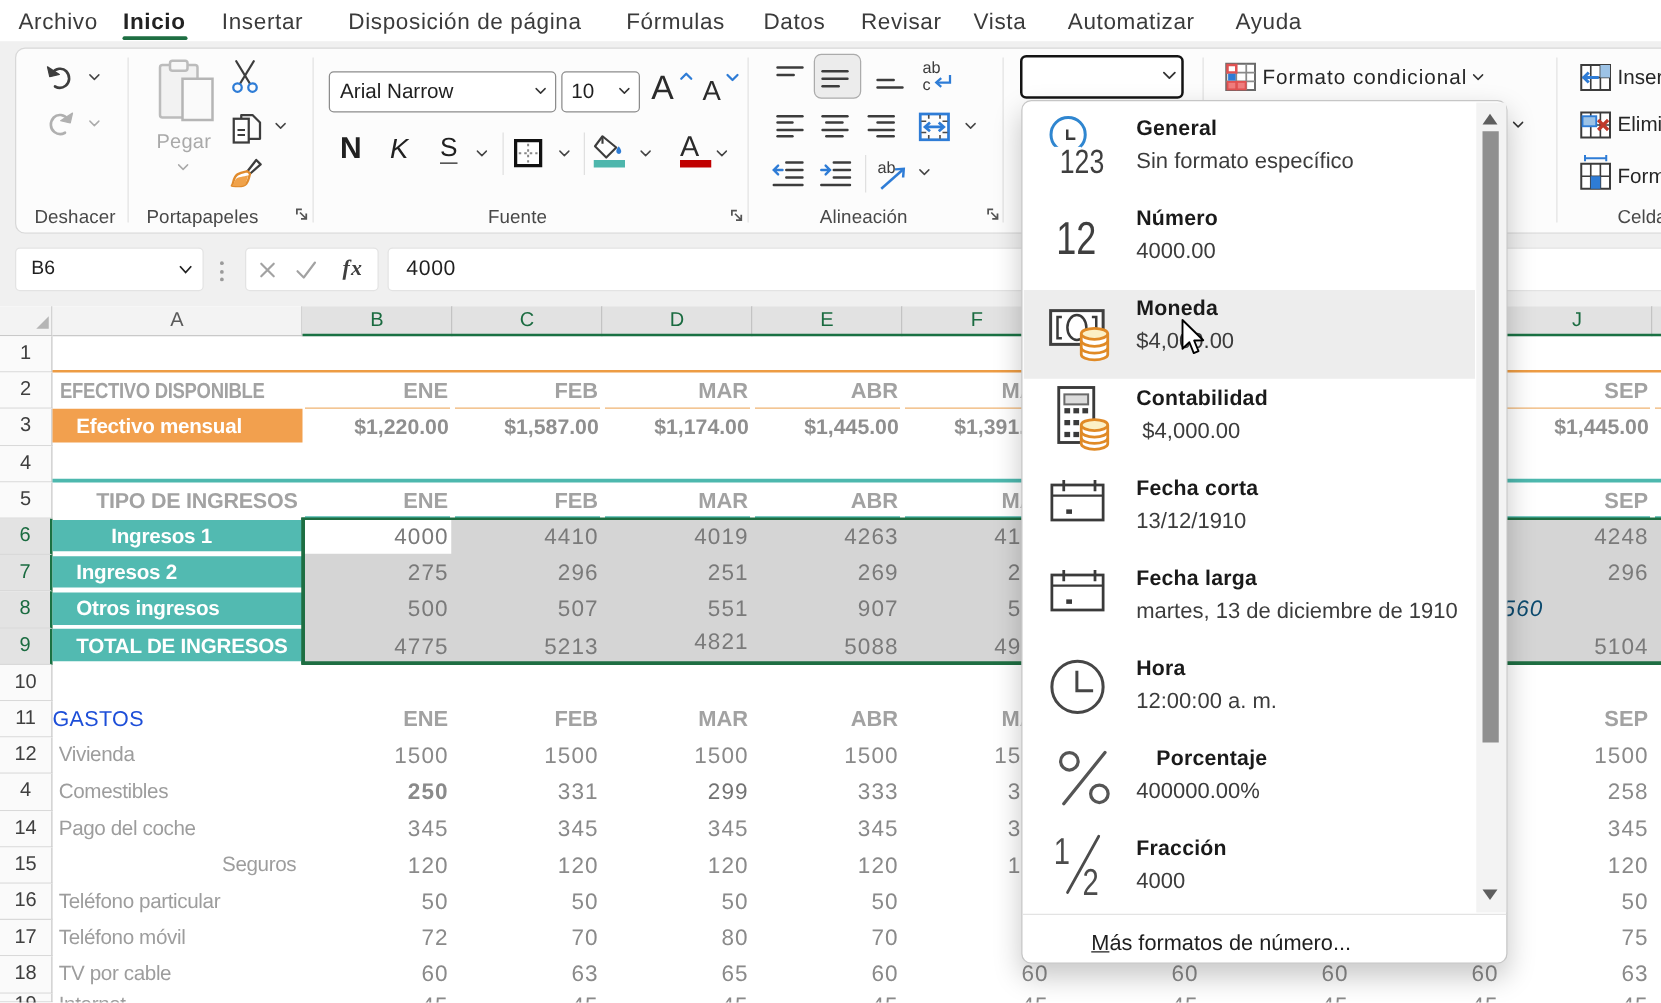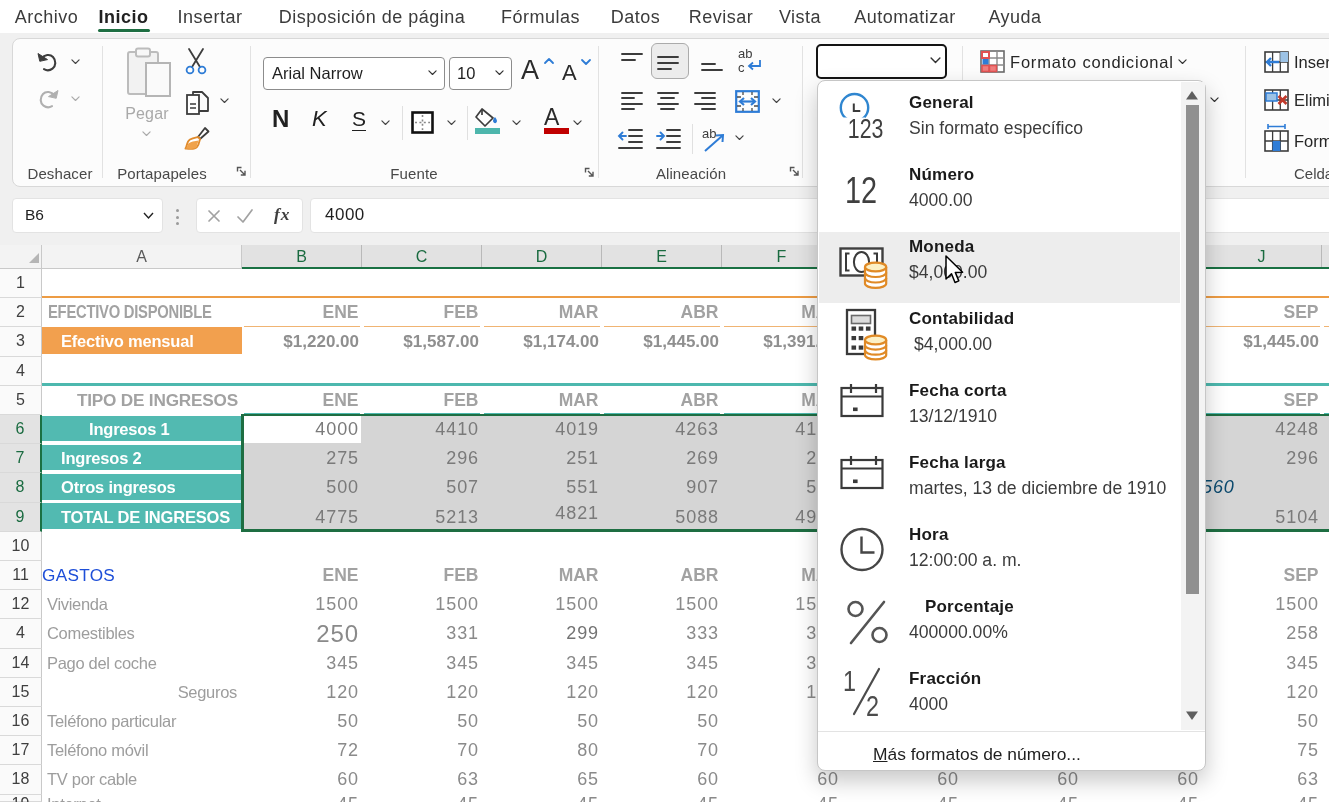--- a/index.html
+++ b/index.html
@@ -380,21 +380,21 @@
 <div class="ab" style="left:722px;top:561.0px;width:116.5px;height:29.2px;line-height:29.2px;font-size:17.5px;color:#a2a2a2;letter-spacing:0px;overflow:visible;white-space:nowrap;text-align:right;font-weight:bold;">MAY</div>
 <div class="ab" style="left:1202px;top:561.0px;width:116.5px;height:29.2px;line-height:29.2px;font-size:17.5px;color:#a2a2a2;letter-spacing:0px;overflow:visible;white-space:nowrap;text-align:right;font-weight:bold;">SEP</div>
 <div class="ab" style="left:42px;top:590.2px;width:195px;height:29.2px;line-height:29.2px;font-size:16.5px;color:#9d9d9d;letter-spacing:-0.3px;overflow:visible;white-space:nowrap;padding-left:5px;">Vivienda</div>
 <div class="ab" style="left:242px;top:590.2px;width:117px;height:29.2px;line-height:29.2px;font-size:18px;color:#8a8a8a;letter-spacing:0.9px;overflow:visible;white-space:nowrap;text-align:right;">1500</div>
 <div class="ab" style="left:362px;top:590.2px;width:117px;height:29.2px;line-height:29.2px;font-size:18px;color:#8a8a8a;letter-spacing:0.9px;overflow:visible;white-space:nowrap;text-align:right;">1500</div>
 <div class="ab" style="left:482px;top:590.2px;width:117px;height:29.2px;line-height:29.2px;font-size:18px;color:#8a8a8a;letter-spacing:0.9px;overflow:visible;white-space:nowrap;text-align:right;">1500</div>
 <div class="ab" style="left:602px;top:590.2px;width:117px;height:29.2px;line-height:29.2px;font-size:18px;color:#8a8a8a;letter-spacing:0.9px;overflow:visible;white-space:nowrap;text-align:right;">1500</div>
 <div class="ab" style="left:722px;top:590.2px;width:117px;height:29.2px;line-height:29.2px;font-size:18px;color:#8a8a8a;letter-spacing:0.9px;overflow:visible;white-space:nowrap;text-align:right;">1500</div>
 <div class="ab" style="left:1202px;top:590.2px;width:117px;height:29.2px;line-height:29.2px;font-size:18px;color:#8a8a8a;letter-spacing:0.9px;overflow:visible;white-space:nowrap;text-align:right;">1500</div>
 <div class="ab" style="left:42px;top:619.4px;width:195px;height:29.2px;line-height:29.2px;font-size:16.5px;color:#9d9d9d;letter-spacing:-0.3px;overflow:visible;white-space:nowrap;padding-left:5px;">Comestibles</div>
-<div class="ab" style="left:242px;top:619.4px;width:117px;height:29.2px;line-height:29.2px;font-size:24px;color:#8a8a8a;letter-spacing:0.9px;overflow:visible;white-space:nowrap;text-align:right;">250</div>
+<div class="ab" style="left:242px;top:619.4px;width:117px;height:29.2px;line-height:29.2px;font-size:18px;color:#8a8a8a;letter-spacing:0.9px;overflow:visible;white-space:nowrap;text-align:right;font-weight:bold;">250</div>
 <div class="ab" style="left:362px;top:619.4px;width:117px;height:29.2px;line-height:29.2px;font-size:18px;color:#8a8a8a;letter-spacing:0.9px;overflow:visible;white-space:nowrap;text-align:right;">331</div>
 <div class="ab" style="left:482px;top:619.4px;width:117px;height:29.2px;line-height:29.2px;font-size:18px;color:#737373;letter-spacing:0.9px;overflow:visible;white-space:nowrap;text-align:right;">299</div>
 <div class="ab" style="left:602px;top:619.4px;width:117px;height:29.2px;line-height:29.2px;font-size:18px;color:#8a8a8a;letter-spacing:0.9px;overflow:visible;white-space:nowrap;text-align:right;">333</div>
 <div class="ab" style="left:722px;top:619.4px;width:117px;height:29.2px;line-height:29.2px;font-size:18px;color:#8a8a8a;letter-spacing:0.9px;overflow:visible;white-space:nowrap;text-align:right;">310</div>
 <div class="ab" style="left:1202px;top:619.4px;width:117px;height:29.2px;line-height:29.2px;font-size:18px;color:#8a8a8a;letter-spacing:0.9px;overflow:visible;white-space:nowrap;text-align:right;">258</div>
 <div class="ab" style="left:42px;top:648.5999999999999px;width:195px;height:29.2px;line-height:29.2px;font-size:16.5px;color:#9d9d9d;letter-spacing:-0.3px;overflow:visible;white-space:nowrap;padding-left:5px;">Pago del coche</div>
 <div class="ab" style="left:242px;top:648.5999999999999px;width:117px;height:29.2px;line-height:29.2px;font-size:18px;color:#8a8a8a;letter-spacing:0.9px;overflow:visible;white-space:nowrap;text-align:right;">345</div>
 <div class="ab" style="left:362px;top:648.5999999999999px;width:117px;height:29.2px;line-height:29.2px;font-size:18px;color:#8a8a8a;letter-spacing:0.9px;overflow:visible;white-space:nowrap;text-align:right;">345</div>
 <div class="ab" style="left:482px;top:648.5999999999999px;width:117px;height:29.2px;line-height:29.2px;font-size:18px;color:#8a8a8a;letter-spacing:0.9px;overflow:visible;white-space:nowrap;text-align:right;">345</div>
 <div class="ab" style="left:602px;top:648.5999999999999px;width:117px;height:29.2px;line-height:29.2px;font-size:18px;color:#8a8a8a;letter-spacing:0.9px;overflow:visible;white-space:nowrap;text-align:right;">345</div>

